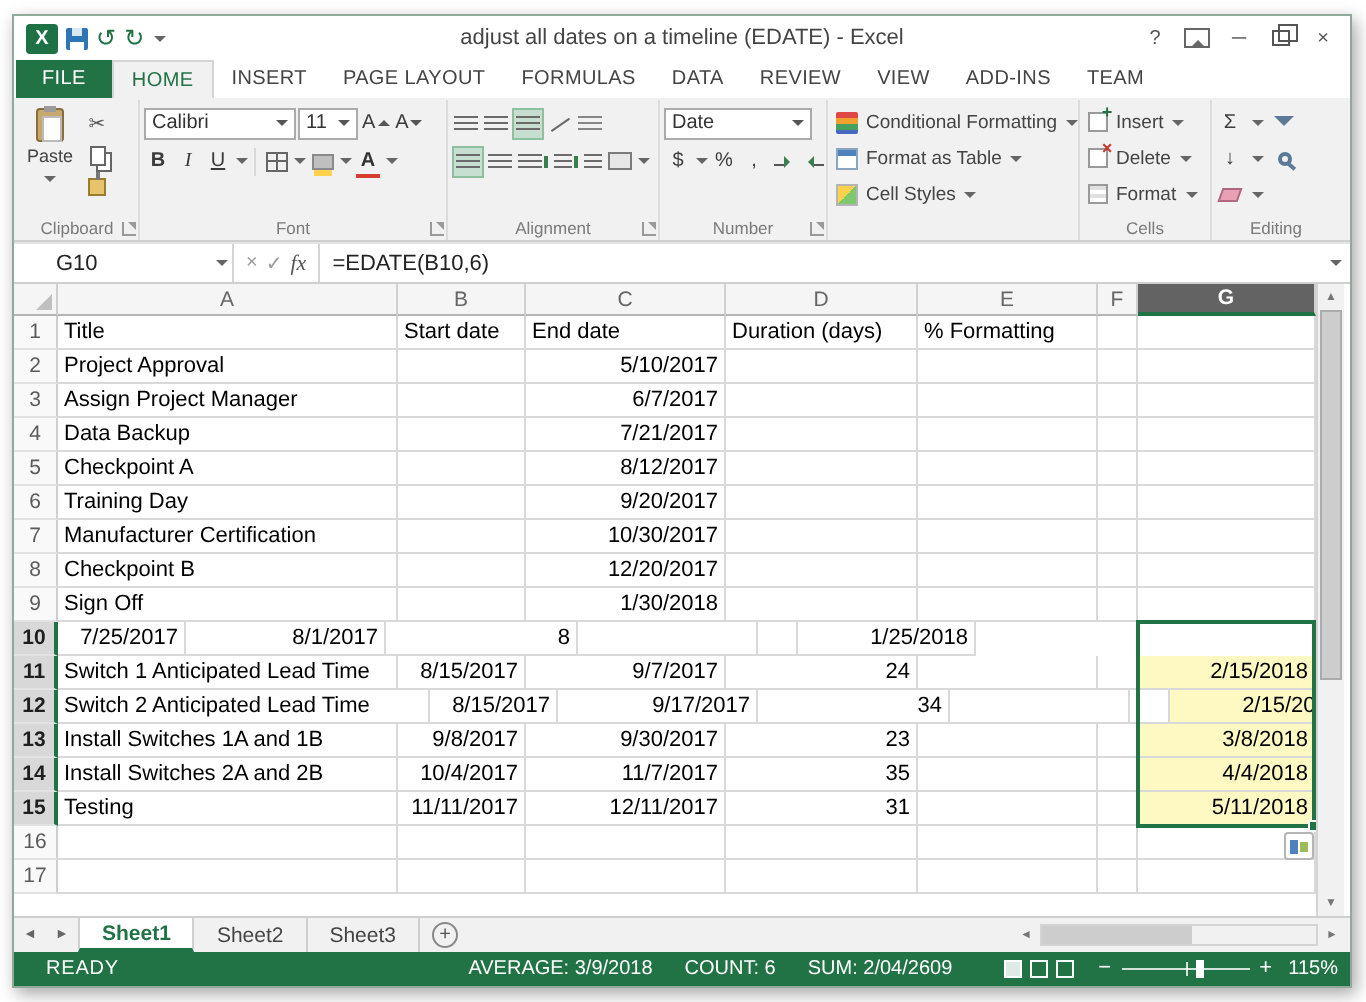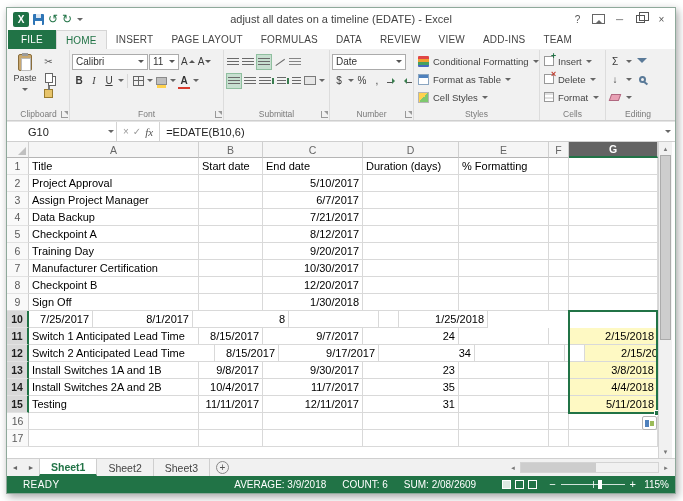--- a/index.html
+++ b/index.html
@@ -300,21 +300,21 @@
           <span class="sbtn">
               <i class="ind"></i>
             </span>
           <span class="sbtn">
               <i class="mergei"></i>
             </span>
           <span class="dd"></span>
         </div>
       </div>
       <div class="rgl">
-          <span>Submittal</span>
+          <span>Alignment</span>
         </div>
       <span class="launch"></span>
     </div>
 
     <div class="rgroup" style="width:84px">
       <div class="rgc col">
         <div class="frow">
           <div class="combo" style="width:74px">
               <span>Date</span>
               <span class="dd" style="margin-left:auto"></span>
@@ -350,23 +350,20 @@
           <i class="tbl-icon"></i>
           <span>Format as Table</span>
           <span class="dd"></span>
         </div>
         <div class="stylerow">
           <i class="cs-icon"></i>
           <span>Cell Styles</span>
           <span class="dd"></span>
         </div>
       </div>
-      <div class="rgl">
-          <span>Styles</span>
-        </div>
     </div>
 
     <div class="rgroup" style="width:66px">
       <div class="rgc col">
         <div class="stylerow">
           <i class="ins-icon"></i>
           <span>Insert</span>
           <span class="dd"></span>
         </div>
         <div class="stylerow">
@@ -650,21 +647,21 @@
         </div>
       <span class="harr">►</span>
     </div>
   </div>
 
   <div class="statusbar">
     <span class="sb-mode">READY</span>
     <div class="sb-stats">
       <span>AVERAGE: 3/9/2018</span>
       <span>COUNT: 6</span>
-      <span>SUM: 2/08/2609</span>
+      <span>SUM: 2/04/2609</span>
     </div>
     <div class="sb-views">
       <span class="vw vw1"></span>
       <span class="vw"></span>
       <span class="vw"></span>
     </div>
     <div class="sb-zoom">
       <span class="zo">−</span>
       <div class="ztrack">
           <span class="zthumb"></span>

